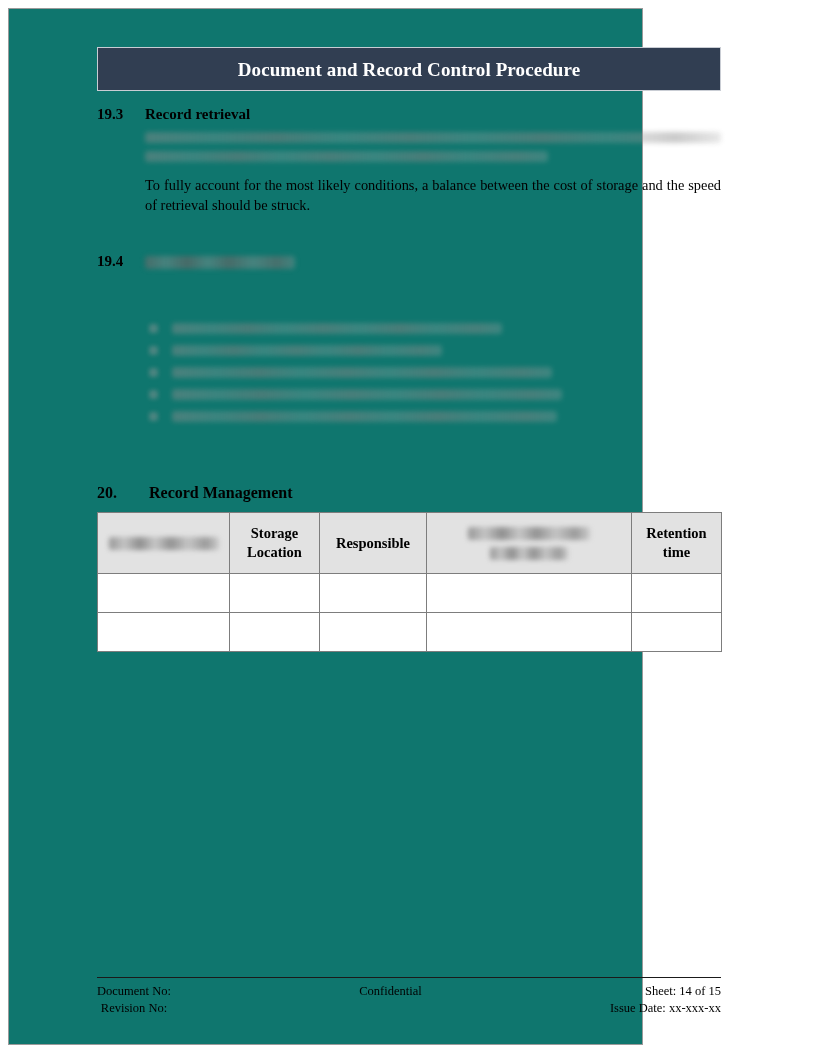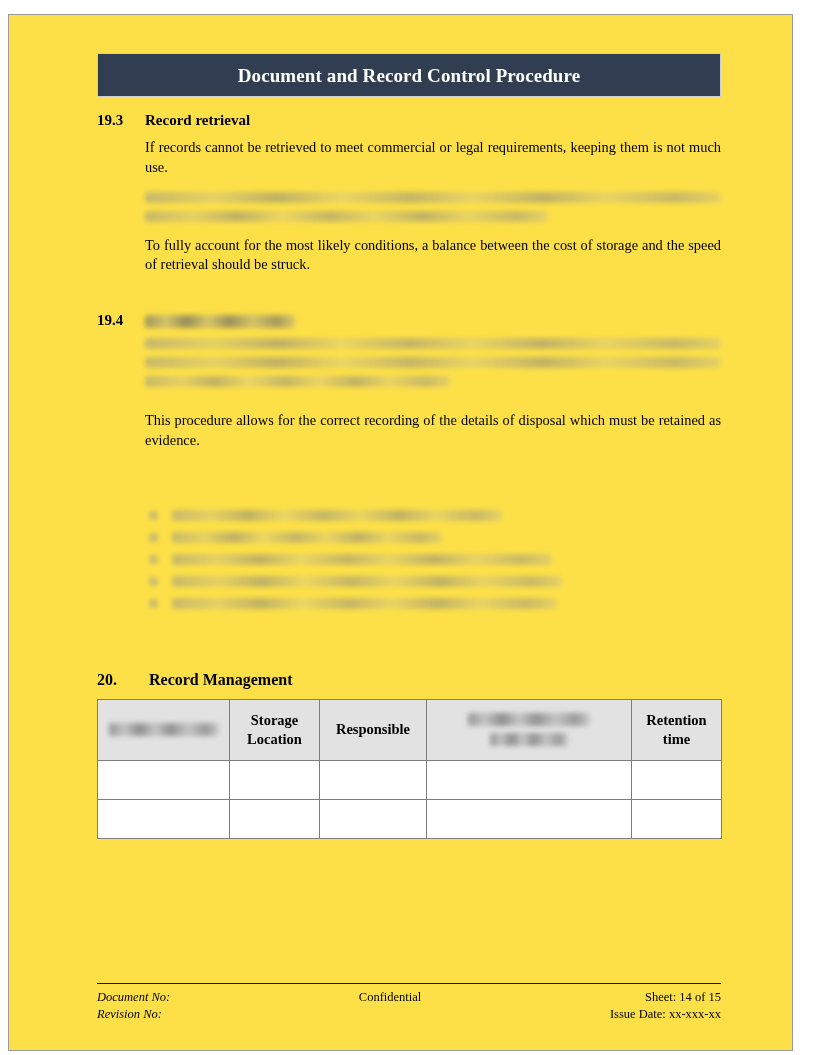--- a/index.html
+++ b/index.html
@@ -15,26 +15,25 @@
     color: #000000;
     position: relative;
     overflow: hidden;
   }
 
   
   .page {
     position: absolute;
     left: 8px;
     top: 8px;
-    width: 785px;
+    width: 635px;
     height: 1037px;
     border: 1px solid #9a9a9a;
     box-sizing: border-box;
-    background: #fde047;
-    margin-top: 6px;
+    background: #0f766e;
   }
   .page-inner {
     position: absolute;
     left: 0; top: 0; right: 0; bottom: 0;
   }
 
   
   .title-banner {
     position: absolute;
     left: 88px;
@@ -226,21 +225,21 @@
     border-top: 1.4px solid #1a1a1a;
     padding-top: 5px;
     font-size: 12.5px;
     line-height: 1.32;
   }
   .footer-row {
     display: flex;
     justify-content: space-between;
     align-items: flex-start;
   }
-  .footer-left { text-align: left; flex: 0 0 auto; font-style: italic; }
+  .footer-left { text-align: center; flex: 0 0 auto; }
   .footer-center { text-align: center; flex: 1 1 auto; }
   .footer-right { text-align: right; flex: 0 0 auto; }
   .footer-center .fc-line { display: block; }
   .footer .fl-line, .footer .fr-line { display: block; white-space: nowrap; }
 </style>
 </head>
 <body>
 
 <div class="page">
   <div class="page-inner">
@@ -250,46 +249,36 @@
     </div>
 
     <div class="content">
 
       <div class="section">
         <div class="sec-head">
           <span class="sec-num">19.3</span>
           <span class="sec-title">Record retrieval</span>
         </div>
         <div class="body-block">
-          <p class="para">If records cannot be retrieved to meet commercial or legal requirements, keeping them is not much use.</p>
           <div class="blur-para">
             <span class="blurline" style="width:100%"></span>
             <span class="blurline" style="width:70%"></span>
           </div>
           <p class="para">To fully account for the most likely conditions, a balance between the cost of storage and the speed of retrieval should be struck.</p>
         </div>
       </div>
 
       <div style="height:22px"></div>
 
       <div class="section">
         <div class="sec-head">
           <span class="sec-num">19.4</span>
           <span class="sec-title">
             <span class="blur-head" style="width:150px"></span>
           </span>
-        </div>
-        <div class="body-block">
-          <div class="blur-para">
-            <span class="blurline" style="width:100%"></span>
-            <span class="blurline" style="width:100%"></span>
-            <span class="blurline" style="width:53%"></span>
-          </div>
-          <div style="height:10px"></div>
-          <p class="para">This procedure allows for the correct recording of the details of disposal which must be retained as evidence.</p>
         </div>
       </div>
 
       <div style="height:22px"></div>
 
       <div class="section">
         <div style="height:22px"></div>
         <ul class="blur-list">
           <li>
             <span class="bullet-dot"></span>

